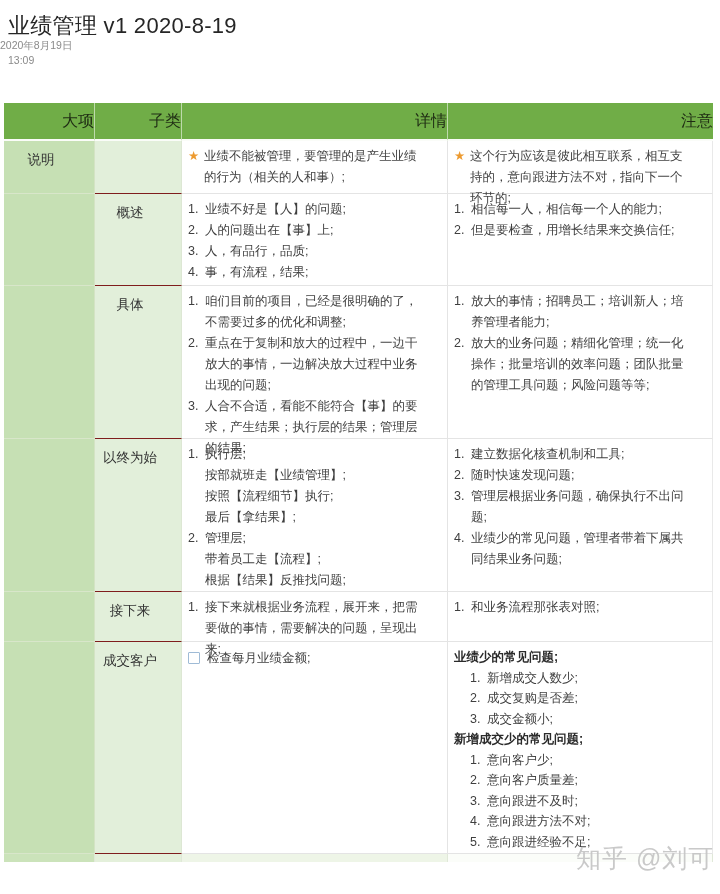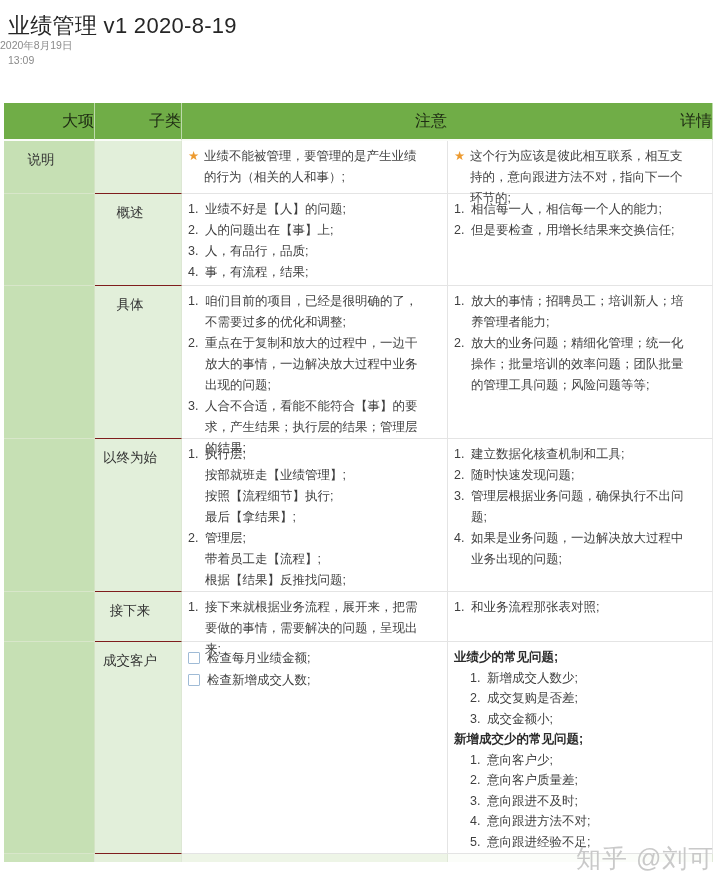--- a/index.html
+++ b/index.html
@@ -72,22 +72,22 @@
 
   <div class="title">业绩管理 v1 2020-8-19</div>
   <div class="meta-date">2020年8月19日</div>
   <div class="meta-time">13:09</div>
 
   <div class="tbl">
 
     <div class="tr">
       <div class="th c1">大项</div>
       <div class="th c2">子类</div>
+      <div class="th c3">详情</div>
       <div class="th c4">注意</div>
-      <div class="th c3">详情</div>
     </div>
 
     <div class="tr" style="height:53px">
       <div class="td c1 lab">说明</div>
       <div class="td c2"></div>
       <div class="td c3">
         <div class="starp">
           <span class="star">★</span>
           <span>业绩不能被管理，要管理的是产生业绩的行为（相关的人和事）;</span>
         </div>
@@ -149,21 +149,21 @@
           <div class="li"><span>管理层;</span></div>
           <div class="subline">带着员工走【流程】;</div>
           <div class="subline">根据【结果】反推找问题;</div>
         </div>
       </div>
       <div class="td c4">
         <div class="dlist">
           <div class="li"><span>建立数据化核查机制和工具;</span></div>
           <div class="li"><span>随时快速发现问题;</span></div>
           <div class="li"><span>管理层根据业务问题，确保执行不出问题;</span></div>
-          <div class="li"><span>如果是业务问题，一边解决放大过程中业务出现的问题;</span></div>
+          <div class="li"><span>业绩少的常见问题，管理者带着下属共同结果业务问题;</span></div>
         </div>
       </div>
     </div>
 
     <div class="tr" style="height:50px">
       <div class="td c1"></div>
       <div class="td c2 lab">接下来</div>
       <div class="td c3">
         <div class="dlist">
           <div class="li"><span>接下来就根据业务流程，展开来，把需要做的事情，需要解决的问题，呈现出来;</span></div>
@@ -177,24 +177,20 @@
     </div>
 
 
     <div class="tr" style="height:212px">
       <div class="td c1"></div>
       <div class="td c2 lab">成交客户</div>
       <div class="td c3">
         <div class="cbline">
           <span class="cb"></span>
           <span>检查每月业绩金额;</span>
-        </div>
-        <div class="cbline">
-          <span class="cb"></span>
-          <span>检查新增成交人数;</span>
         </div>
       </div>
       <div class="td c4 tight">
         <div>
           <div class="nhead">业绩少的常见问题;</div>
           <div class="dlist grp-items">
             <div class="li"><span>新增成交人数少;</span></div>
             <div class="li"><span>成交复购是否差;</span></div>
             <div class="li"><span>成交金额小;</span></div>
           </div>

